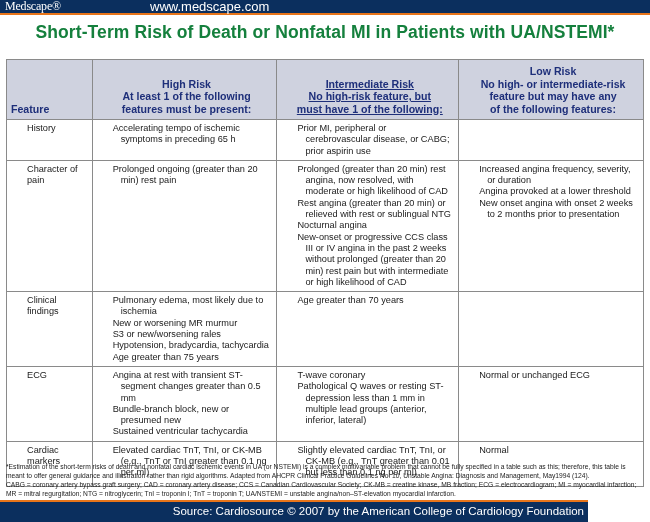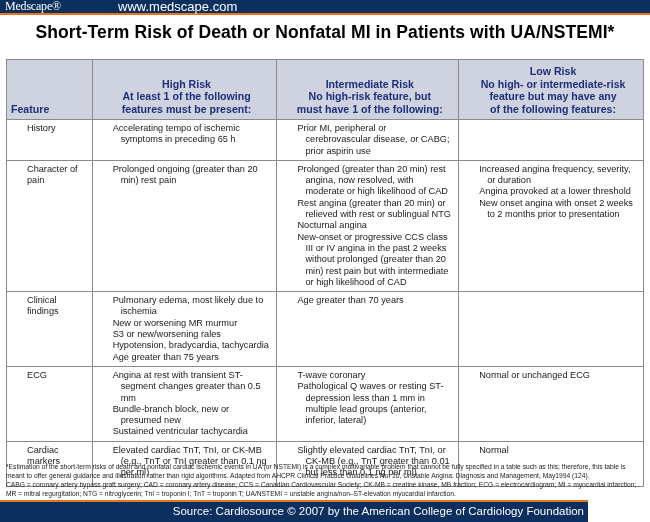--- a/index.html
+++ b/index.html
@@ -2,49 +2,49 @@
 <html><head>
 <meta charset="utf-8">
 <style>
   * { box-sizing: border-box; margin: 0; padding: 0; }
   html, body { width: 650px; height: 522px; overflow: hidden; background: #ffffff; }
   body { font-family: "Liberation Sans", sans-serif; color: #1a1a1a; position: relative; }
 
   .topbar {
     position: absolute; left: 0; top: 0; width: 650px; height: 15px;
     background: #0b2f5e; border-bottom: 2px solid #e8751a;
-    display: flex; align-items: center;
+    display: flex; align-items: center; gap: 32px;
   }
   .topbar .brand {
     font-family: "Liberation Serif", serif; color: #ffffff; font-size: 12px;
     padding-left: 5px; width: 118px; letter-spacing: -0.2px;
   }
   .topbar .url { color: #ffffff; font-size: 13px; }
 
   .title {
     position: absolute; left: 0; top: 22px; width: 650px; text-align: center;
-    font-size: 17.5px; font-weight: bold; color: #000000; letter-spacing: 0.1px;
+    font-size: 17.5px; font-weight: bold; color: #15803d; letter-spacing: 0.1px;
   }
 
   table.risk {
     position: absolute; left: 6px; top: 59px; width: 638px;
     border-collapse: collapse; font-size: 9.2px; line-height: 11.3px;
     border: 1.5px solid #777;
   }
   table.risk th, table.risk td { border: 1px solid #8a8a8a; vertical-align: top; }
   table.risk th {
     background: #cfd2df; color: #1e2f7a; font-weight: bold; font-size: 10.6px;
     line-height: 12.5px; text-align: center; vertical-align: bottom;
     padding: 0 0 4px 4px; height: 60px;
   }
   table.risk th.feat { text-align: left; }
   table.risk td { padding: 3px 4px 3px 20px; color: #1a1a1a; }
   .col-feat { width: 82px; }
   .col-high { width: 177px; }
-  .col-int { width: 174px; }
+  .col-int { width: 174px; text-decoration: underline; }
   .col-low { width: 177px; }
   .item { padding-left: 8px; text-indent: -8px; }
 
   .footnote {
     position: absolute; left: 6px; top: 462px; width: 640px;
     font-size: 6.7px; line-height: 9px; color: #222;
   }
 
   .bottombar {
     position: absolute; left: 0; top: 500px; width: 588px; height: 22px;

